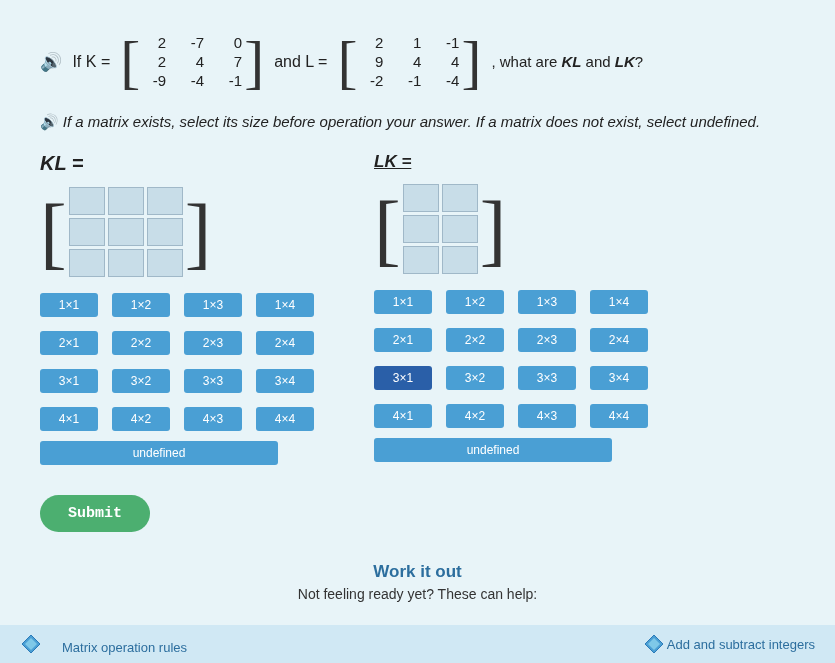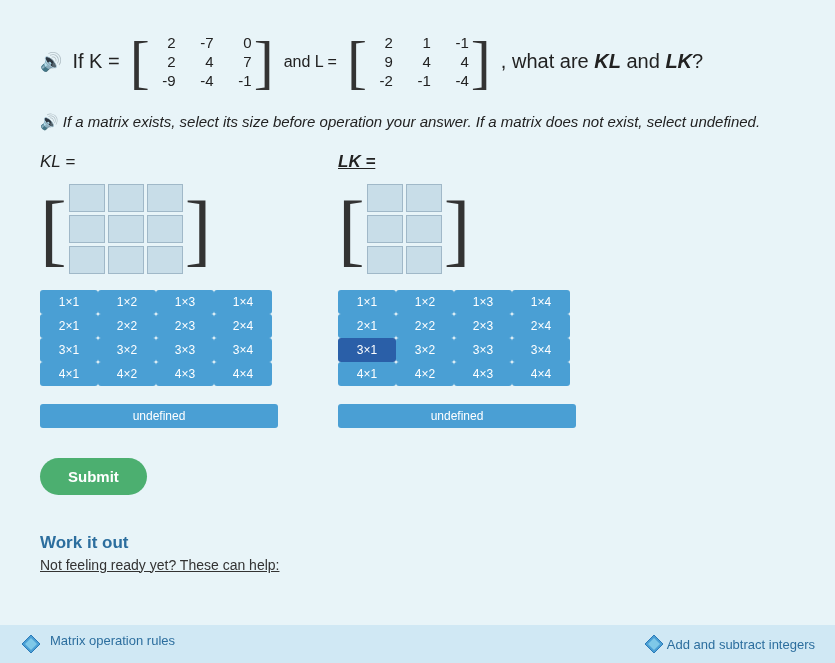--- a/index.html
+++ b/index.html
@@ -112,22 +112,22 @@
     .answer-cell {
       width: 36px;
       height: 28px;
       background: #c8dde8;
       border: 1px solid #a0b8c8;
     }
 
     .size-buttons-grid {
       display: grid;
       grid-template-columns: repeat(4, 58px);
-      gap: 0;
-      margin-bottom: 16px;
+      gap: 14px;
+      margin-bottom: 8px;
     }
 
     .size-btn {
       background: #4a9fd4;
       color: white;
       border: none;
       border-radius: 3px;
       padding: 5px 2px;
       font-size: 12px;
       cursor: pointer;
@@ -140,57 +140,58 @@
       background: #4caf70;
       color: white;
       border: none;
       border-radius: 20px;
       padding: 10px 28px;
       font-size: 15px;
       font-weight: 600;
       cursor: pointer;
       margin-top: 10px;
       margin-bottom: 20px;
+      font-family: Liberation Mono, monospace;
     }
 
     
     .work-it-out {
-      margin-top: 18px;
+      text-align: center;
+      margin-top: 10px;
     }
 
     .work-it-out-title {
       font-size: 17px;
       font-weight: 700;
       color: #2c6e9e;
       margin-bottom: 4px;
     }
 
     .work-it-out-text {
       font-size: 14px;
       color: #333;
-      text-decoration: underline;
     }
 
     
     .bottom-bar {
       position: absolute;
       bottom: 0;
       left: 0;
       right: 0;
       background: #d0e8f4;
       display: flex;
       align-items: center;
       padding: 8px 20px;
       gap: 10px;
     }
 
     .bottom-link {
       display: flex;
-      align-items: flex-start;
-      gap: 8px;
+      align-items: flex-end;
+      gap: 20px;
       cursor: pointer;
       color: #2c6e9e;
       font-size: 13px;
     }
 
     .diamond-icon {
       width: 22px;
       height: 22px;
     }
 
@@ -216,21 +217,21 @@
       grid-template-rows: repeat(3, 28px);
     }
   </style>
 </head>
 <body>
 
 <div class="main-content">
   
   <div class="problem-row">
     <span style="font-size:18px; color:#555; cursor:pointer;">🔊</span>
-    <span style="font-size:20px;">If K =</span>
+    <span style="font-size:16px;">If K =</span>
 
     <div class="matrix-bracket">
       <span class="bracket-left">[</span>
       <div class="matrix-grid matrix-3x3">
         <span class="matrix-cell">2</span>
         <span class="matrix-cell">-7</span>
         <span class="matrix-cell">0</span>
         <span class="matrix-cell">2</span>
         <span class="matrix-cell">4</span>
         <span class="matrix-cell">7</span>
@@ -252,35 +253,35 @@
         <span class="matrix-cell">9</span>
         <span class="matrix-cell">4</span>
         <span class="matrix-cell">4</span>
         <span class="matrix-cell">-2</span>
         <span class="matrix-cell">-1</span>
         <span class="matrix-cell">-4</span>
       </div>
       <span class="bracket-right">]</span>
     </div>
 
-    <span style="font-size:20px;">, what are <span style="font-style:italic;font-weight:bold;">KL</span> and <span style="font-style:italic;font-weight:bold;">LK</span>?</span>
+    <span style="font-size:15px;">, what are <span style="font-style:italic;font-weight:bold;">KL</span> and <span style="font-style:italic;font-weight:bold;">LK</span>?</span>
   </div>
 
   
   <div class="problem-text">
     <span style="font-style:normal; cursor:pointer;">🔊</span>
     <span> If a matrix exists, select its size before operation your answer. If a matrix does not exist, select undefined.</span>
   </div>
 
   
   <div class="answer-section">
 
     <div class="answer-group">
       <div class="answer-label-row">
-        <span style="font-style:italic; font-weight:normal; font-size:17px;">KL =</span>
+        <span style="font-style:italic; font-weight:bold; font-size:20px;">KL =</span>
       </div>
       <div class="matrix-answer-display">
         <span class="answer-bracket-left">[</span>
         <div class="answer-cells-grid answer-cells-3x3">
           <div class="answer-cell"></div>
           <div class="answer-cell"></div>
           <div class="answer-cell"></div>
           <div class="answer-cell"></div>
           <div class="answer-cell"></div>
           <div class="answer-cell"></div>

